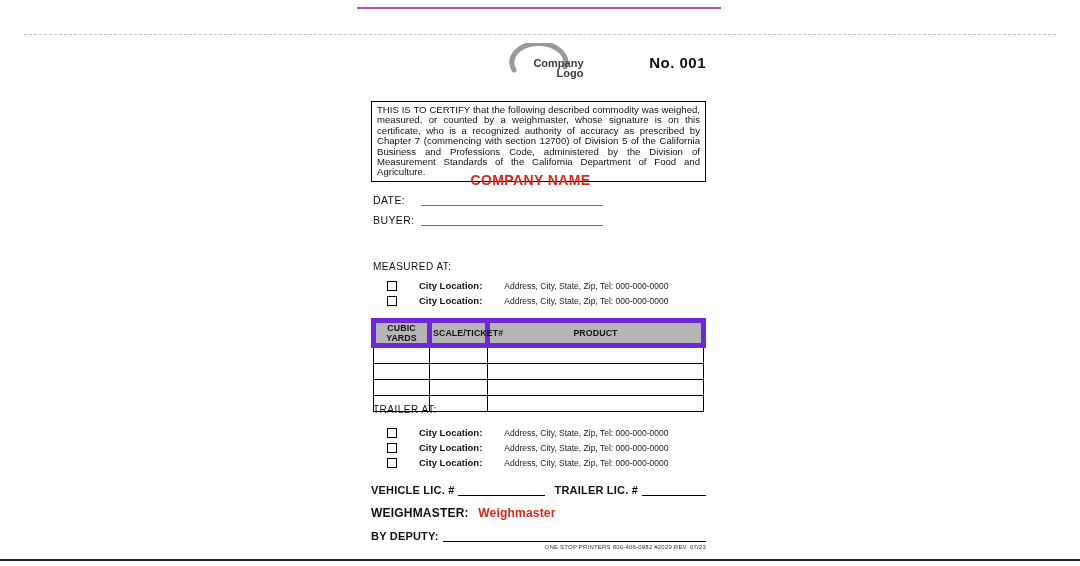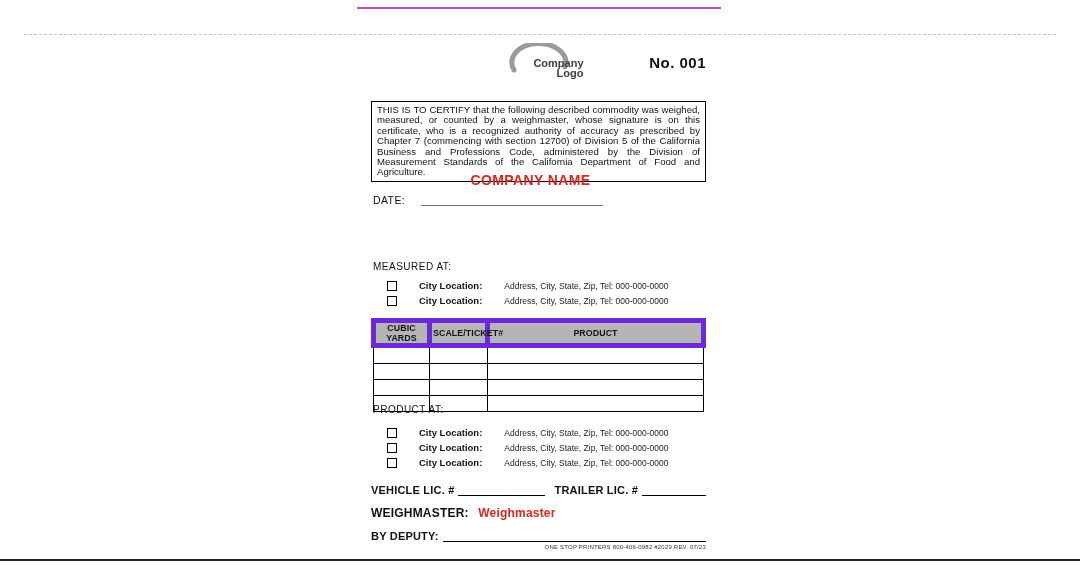--- a/index.html
+++ b/index.html
@@ -93,20 +93,23 @@
     </div>
 
 
     <div class="certify-box">THIS IS TO CERTIFY that the following described commodity was weighed, measured, or counted by a weighmaster, whose signature is on this certificate, who is a recognized authority of accuracy as prescribed by Chapter 7 (commencing with section 12700) of Division 5 of the California Business and Professions Code, administered by the Division of Measurement Standards of the California Department of Food and Agriculture.</div>
 
     <div class="company-name">COMPANY NAME</div>
 
     <div class="field-row row-date">
       <span class="label">DATE:</span><span class="line"></span>
     </div>
+    <div class="field-row row-buyer">
+      <span class="label">BUYER:</span><span class="line"></span>
+    </div>
 
     <div class="section-label measured-label">MEASURED AT:</div>
 
     <div class="loc-row m-row-0">
       <span class="checkbox"></span>
       <span class="loc-label">City Location:</span>
       <span class="loc-value">Address, City, State, Zip, Tel: 000-000-0000</span>
     </div>
     <div class="loc-row m-row-1">
       <span class="checkbox"></span>
@@ -144,21 +147,21 @@
             <td></td>
           </tr>
         <tr>
             <td></td>
             <td></td>
             <td></td>
           </tr>
       </tbody>
     </table>
 
-    <div class="section-label weighed-label">PRODUCT AT:</div>
+    <div class="section-label weighed-label">TRAILER AT:</div>
 
     <div class="loc-row w-row-0">
       <span class="checkbox"></span>
       <span class="loc-label">City Location:</span>
       <span class="loc-value">Address, City, State, Zip, Tel: 000-000-0000</span>
     </div>
     <div class="loc-row w-row-1">
       <span class="checkbox"></span>
       <span class="loc-label">City Location:</span>
       <span class="loc-value">Address, City, State, Zip, Tel: 000-000-0000</span>

